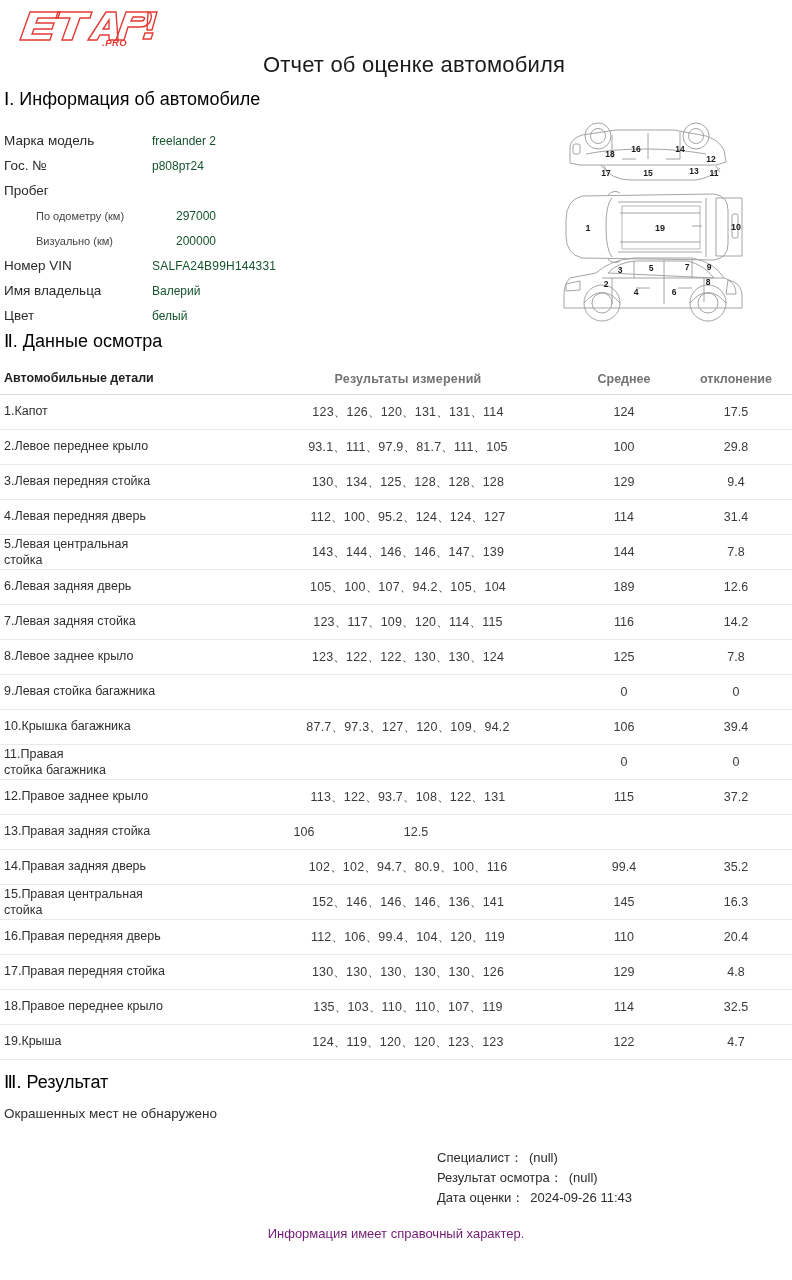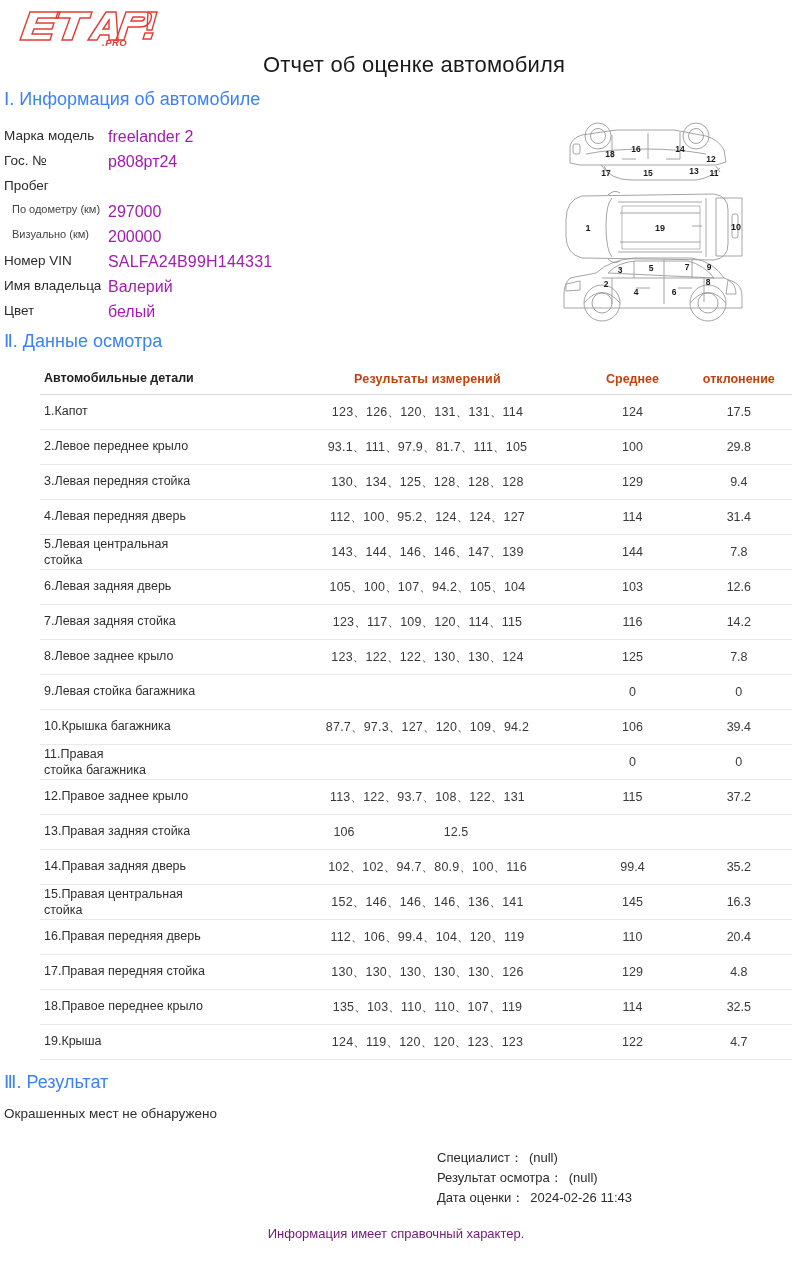--- a/index.html
+++ b/index.html
@@ -24,61 +24,61 @@
   .doc-title {
     position: absolute; left: 18px; top: 52px; width: 792px;
     text-align: center;
     font-size: 22px; font-weight: 400; letter-spacing: .2px;
     color: #1a1a1a;
   }
 
   
   .sec-head {
     position: absolute; left: 4px;
-    font-size: 18px; font-weight: 400; color: #3b82f6;
+    font-size: 18px; font-weight: 400; color: #000000;
     white-space: nowrap;
   }
   #sec1 { top: 88px; }
   #sec2 { top: 330px; }
   #sec3 { top: 1071px; text-align: right; }
 
   
   .info-block { position: absolute; left: 4px; top: 128px; width: 420px; }
-  .info-row { display: flex; align-items: flex-start; height: 25px; }
+  .info-row { display: flex; align-items: center; height: 25px; gap: 44px; }
   .info-label {
     width: 104px; flex: none;
     font-size: 13.5px; color: #2b2b2b;
   }
   .info-label.sub {
-    font-size: 11px; color: #444; padding-left: 8px; width: 104px;
-  }
-  .info-value { font-size: 16px; color: #a21caf; }
+    font-size: 11px; color: #444; padding-left: 8px; width: 104px; margin-left: 24px;
+  }
+  .info-value { font-size: 12px; color: #14532d; }
   .info-value.mono-ish { letter-spacing: .2px; }
 
   
   .car-diagram { position: absolute; left: 556px; top: 118px; width: 200px; height: 215px; }
   .car-diagram svg { display: block; }
 
   
-  .table { position: absolute; left: 0; top: 363px; width: 792px; padding-left: 40px; }
+  .table { position: absolute; left: 0; top: 363px; width: 792px; }
   .trow {
     position: relative;
     display: flex; align-items: center;
     border-bottom: 1px solid #e9e9e9;
     min-height: 35px;
   }
   .trow.head { border-bottom: 1px solid #dddddd; min-height: 32px; }
   .c-part   { width: 248px; padding-left: 4px; font-size: 12.5px; color: #2f2f2f; line-height: 1.25; }
   .c-meas   { width: 320px; text-align: center; font-size: 12.5px; color: #3a3a3a; letter-spacing: .2px; }
   .c-avg    { width: 112px; text-align: center; font-size: 12.5px; color: #3a3a3a; }
   .c-dev    { width: 112px; text-align: center; font-size: 12.5px; color: #3a3a3a; }
   .trow.head .c-part { font-size: 12.5px; font-weight: bold; color: #1f1f1f; }
   .trow.head .c-meas,
   .trow.head .c-avg,
-  .trow.head .c-dev { font-weight: bold; color: #c2410c; font-size: 12.5px; }
+  .trow.head .c-dev { font-weight: bold; color: #737373; font-size: 12.5px; }
   .two-line .c-part { line-height: 1.3; }
 
   
   .result-text {
     position: absolute; left: 4px; top: 1106px;
     font-size: 13.5px; color: #2f2f2f;
   }
 
   
   .sign-block {
@@ -288,21 +288,21 @@
         </div>
         <div class="trow two-line">
           <div class="c-part">5.Левая центральная<br>стойка</div>
           <div class="c-meas">143、144、146、146、147、139</div>
           <div class="c-avg">144</div>
           <div class="c-dev">7.8</div>
         </div>
         <div class="trow">
           <div class="c-part">6.Левая задняя дверь</div>
           <div class="c-meas">105、100、107、94.2、105、104</div>
-          <div class="c-avg">103</div>
+          <div class="c-avg">189</div>
           <div class="c-dev">12.6</div>
         </div>
         <div class="trow">
           <div class="c-part">7.Левая задняя стойка</div>
           <div class="c-meas">123、117、109、120、114、115</div>
           <div class="c-avg">116</div>
           <div class="c-dev">14.2</div>
         </div>
         <div class="trow">
           <div class="c-part">8.Левое заднее крыло</div>
@@ -385,19 +385,19 @@
     <div class="sign-row">
       <span class="sign-label">Специалист：</span>
       <span class="sign-val">(null)</span>
     </div>
     <div class="sign-row">
       <span class="sign-label">Результат осмотра：</span>
       <span class="sign-val">(null)</span>
     </div>
     <div class="sign-row">
       <span class="sign-label">Дата оценки：</span>
-      <span class="sign-val">2024-02-26 11:43</span>
+      <span class="sign-val">2024-09-26 11:43</span>
     </div>
   </div>
 
   <div class="disclaimer">Информация имеет справочный характер.</div>
 
 </div>
 
 </body></html>

